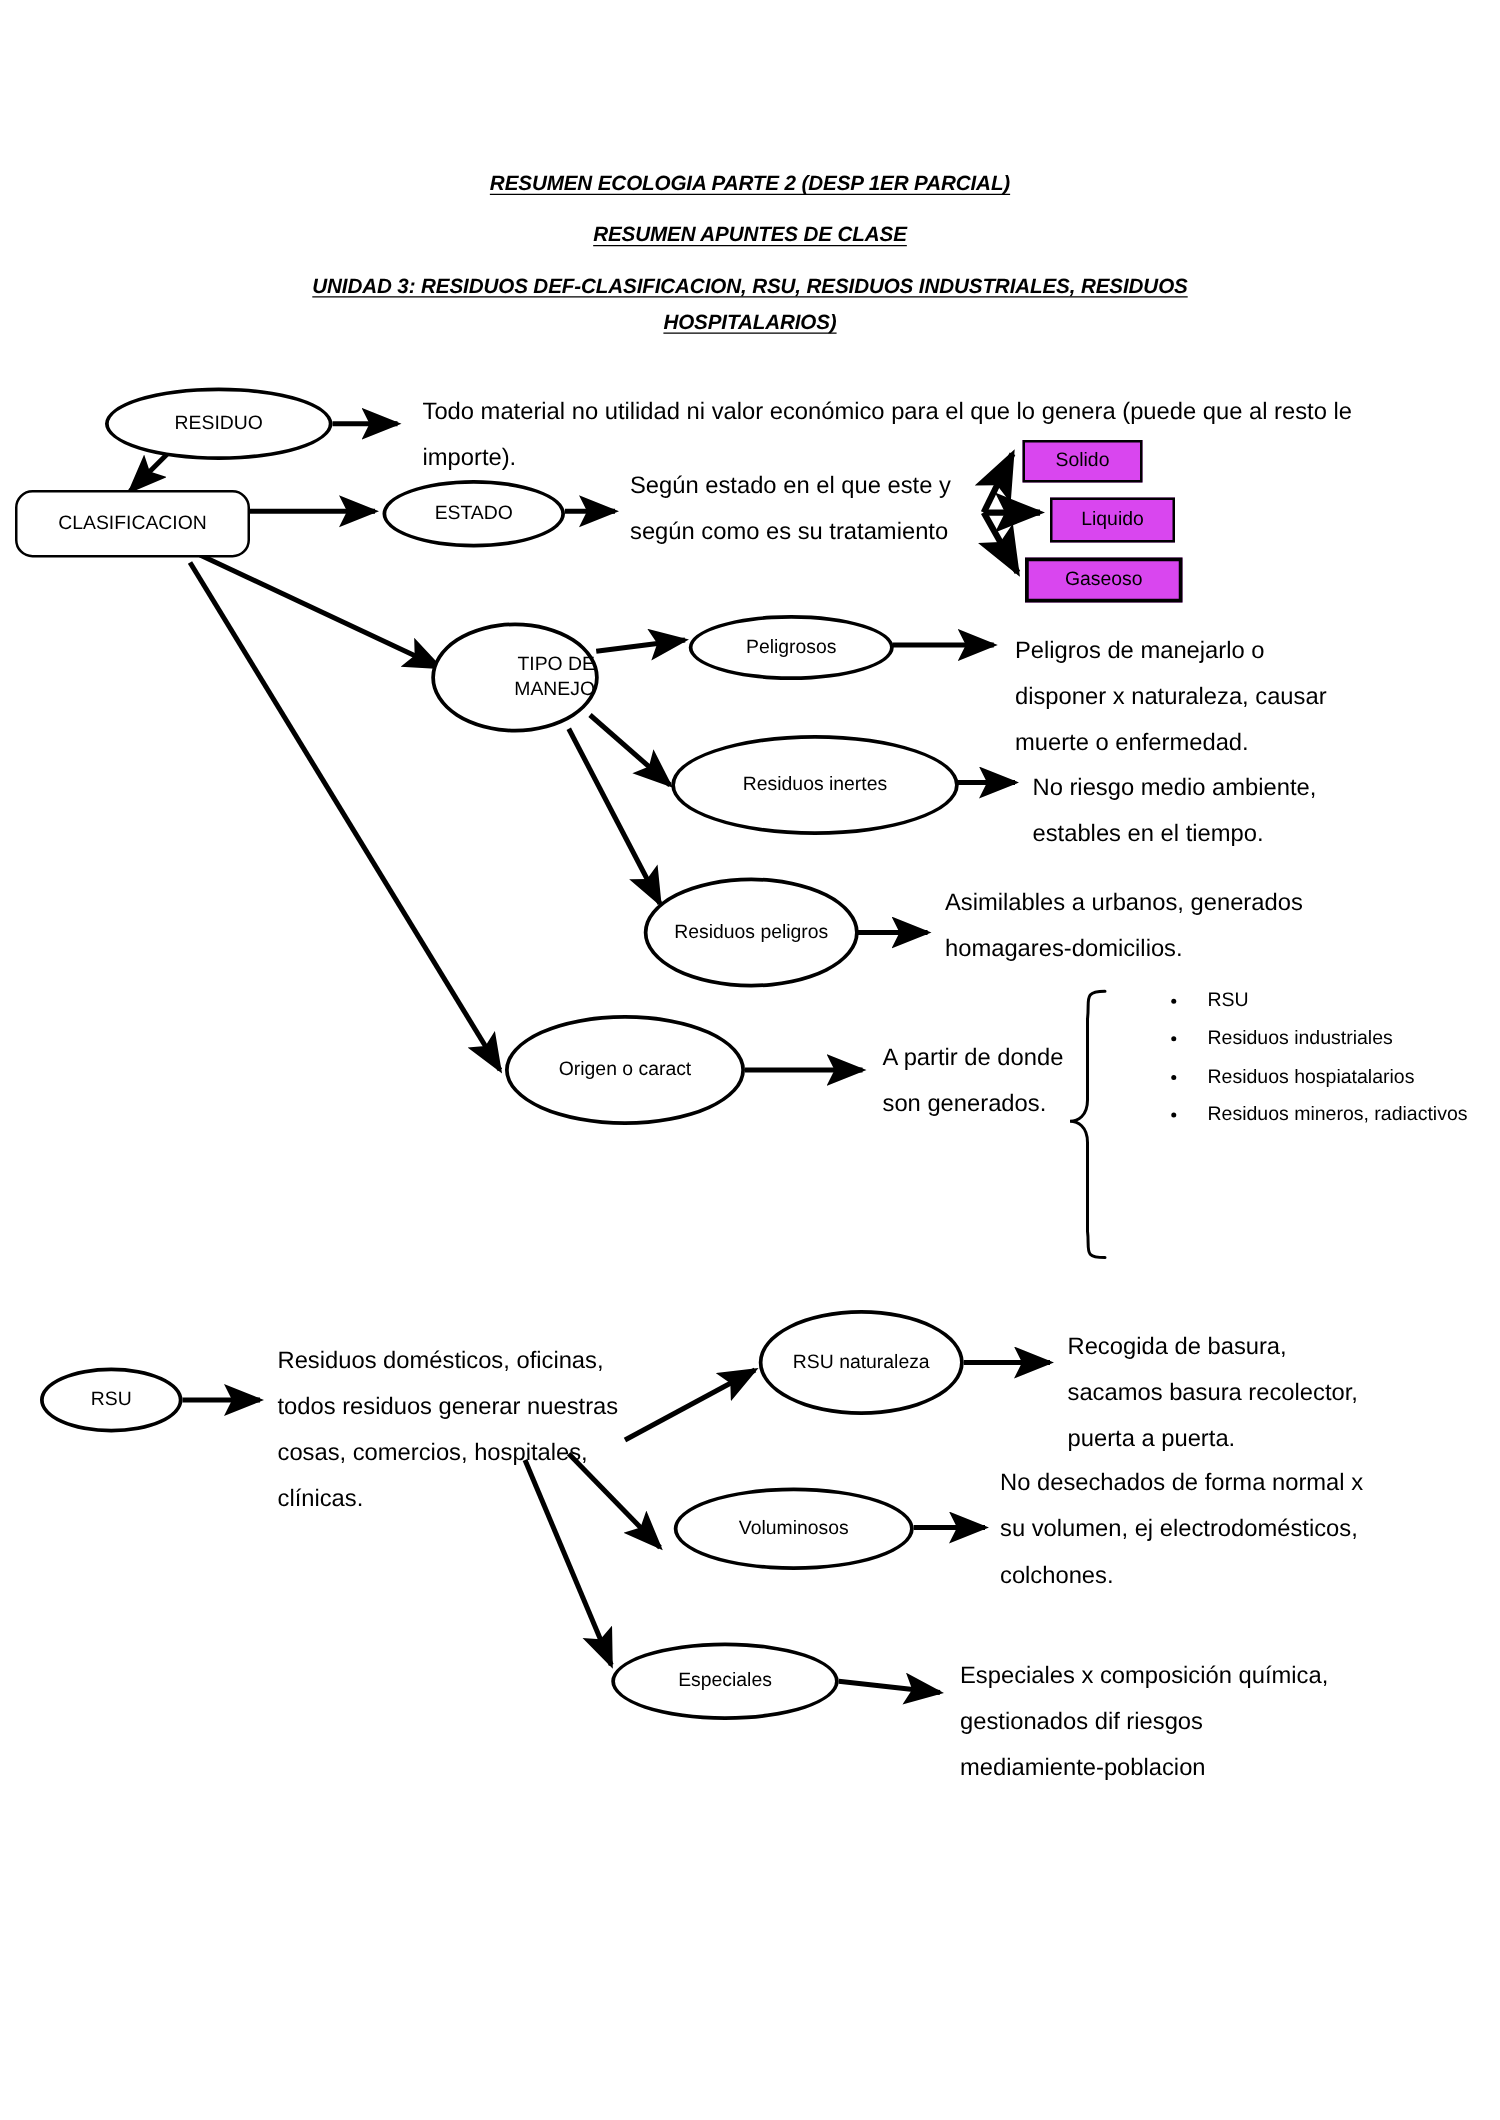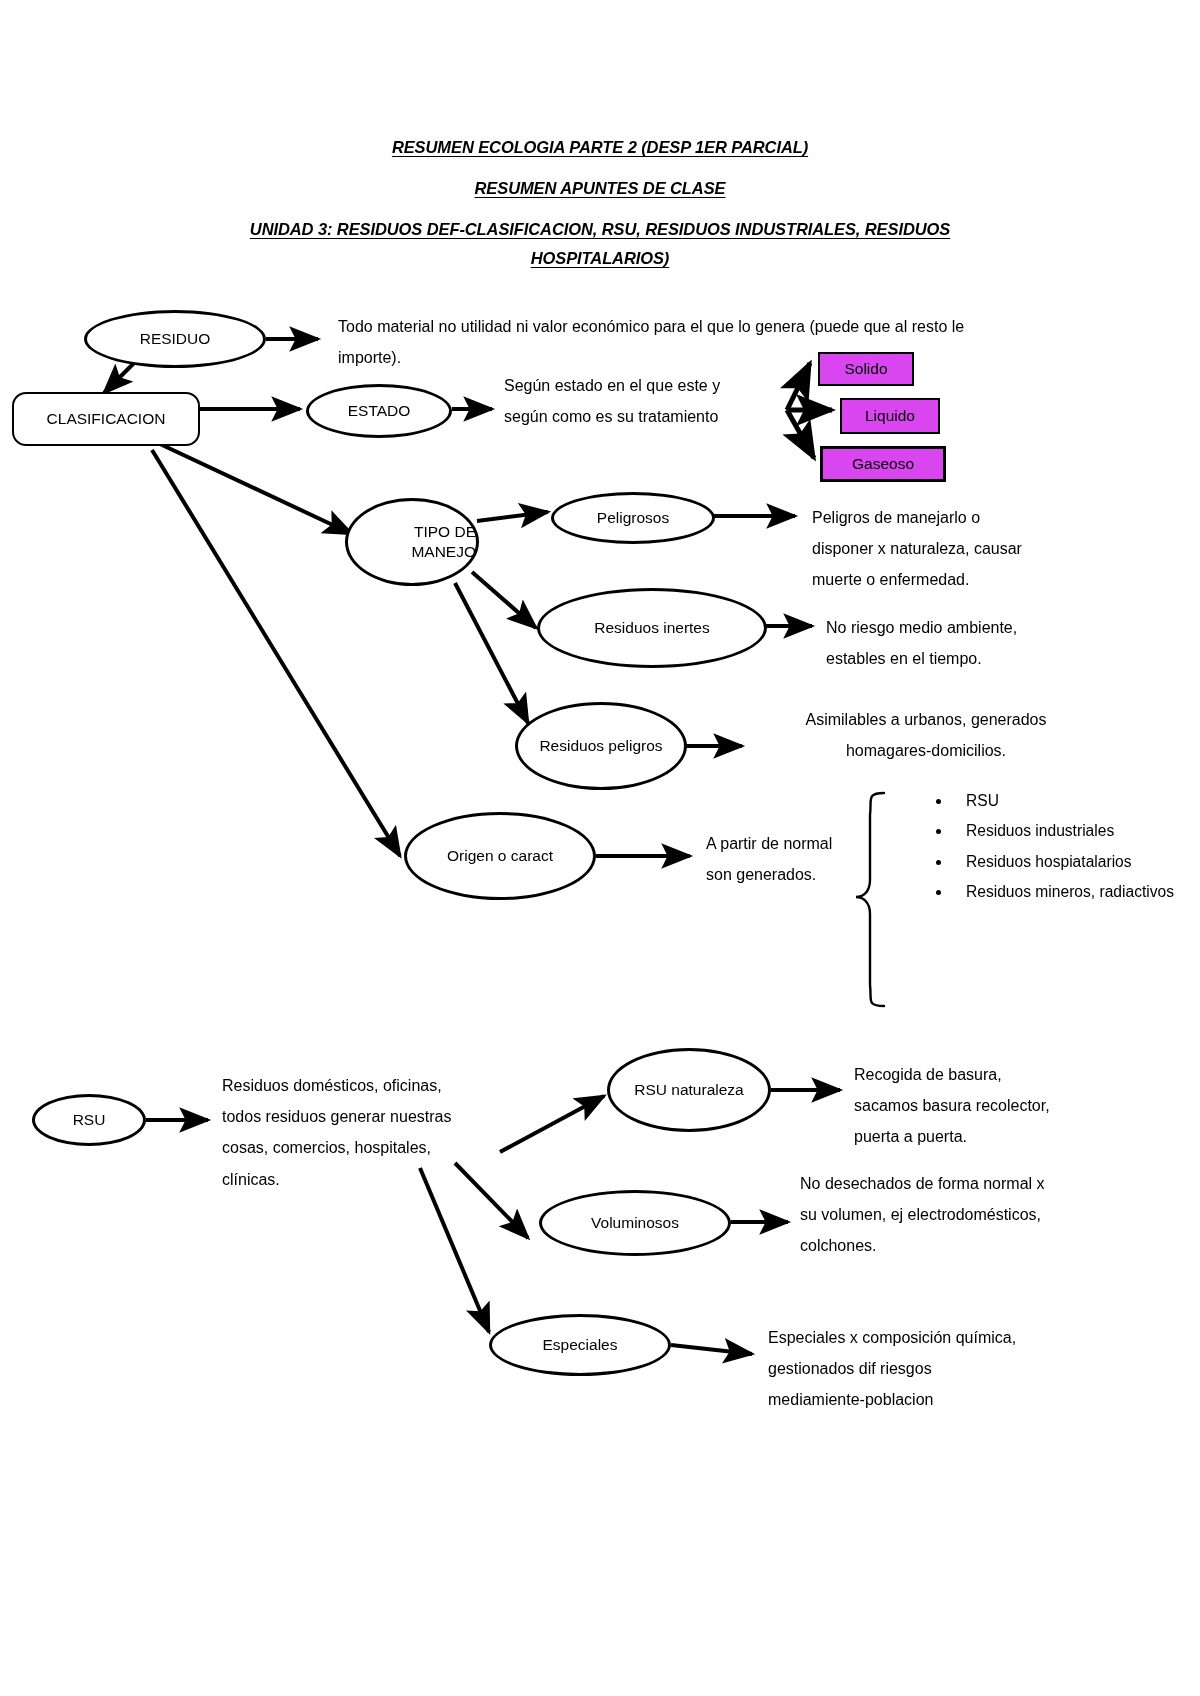--- a/index.html
+++ b/index.html
@@ -67,21 +67,21 @@
   }
   .boxnode {
     border: 2px solid #000;
     background: #d946ef;
     border-radius: 0;
   }
   .boxnode.thick { border-width: 3px; }
 
   .para {
     position: absolute;
-    font-size: 16px;
+    font-size: 19px;
     line-height: 1.95;
     white-space: pre-line;
   }
   .bullets {
     position: absolute;
     font-size: 15.6px;
     line-height: 1.95;
     margin: 0;
     padding: 0 0 0 22px;
     list-style: disc;
@@ -209,24 +209,24 @@
   <div class="para" style="left:504px; top:370px; width:300px;">Según estado en el que este y
 según como es su tratamiento</div>
 
   <div class="para" style="left:812px; top:502px; width:300px;">Peligros de manejarlo o
 disponer x naturaleza, causar
 muerte o enfermedad.</div>
 
   <div class="para" style="left:826px; top:612px; width:300px;">No riesgo medio ambiente,
 estables en el tiempo.</div>
 
-  <div class="para" style="left:756px; top:704px; width:340px;text-align:center;">Asimilables a urbanos, generados
+  <div class="para" style="left:756px; top:704px; width:340px;">Asimilables a urbanos, generados
 homagares-domicilios.</div>
 
-  <div class="para" style="left:706px; top:828px; width:220px;">A partir de normal
+  <div class="para" style="left:706px; top:828px; width:220px;">A partir de donde
 son generados.</div>
 
   <ul class="bullets" style="left:930px; top:786px; width:250px;">
     <li>RSU</li>
     <li>Residuos industriales</li>
     <li>Residuos hospiatalarios</li>
     <li>Residuos mineros, radiactivos</li>
   </ul>
 
   <div class="node ellipse" style="left:32px; top:1094px; width:114px; height:52px;">

